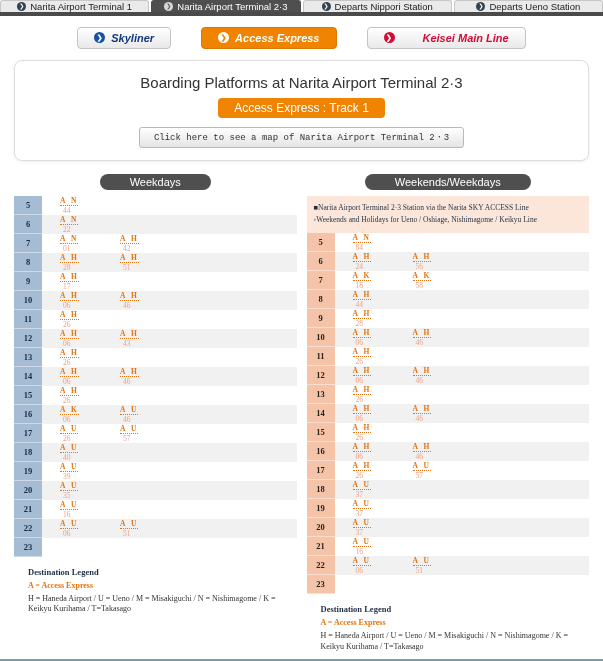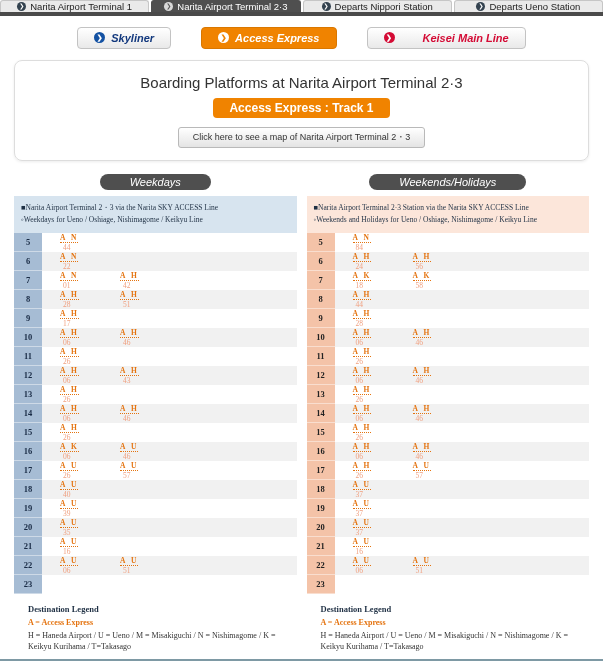--- a/index.html
+++ b/index.html
@@ -30,32 +30,32 @@
   .btn-skyliner .circle { background:#1452a3; }
   .btn-access { background:#f08300; border-color:#d97700; color:#fff; }
   .btn-access .circle { background:#fff; color:#f08300; }
   .btn-keisei { color:#d40b35;gap:28px; }
   .btn-keisei .circle { background:#d40b35; }
 
   
   .card { margin:2px 14px 0; border:1px solid #ddd; border-radius:8px;
     box-shadow:0 1px 3px rgba(0,0,0,.08); text-align:center; padding:13px 4px 12px; }
   .card-title { font-size:15px; color:#333; }
-  .badge { display:inline-block; background:#f08300; color:#fff; font-weight:bold;
+  .badge { display:inline-block; background:#f08300; color:#fff; font-weight:normal;
     font-size:12px; border-radius:4px; padding:3px 16px; margin-top:7px; }
   .map-btn { display:block; margin:9px auto 0; font-size:9px; color:#333;
     background:linear-gradient(#ffffff,#e4e4e4); border:1px solid #b9b9b9;
-    border-radius:3px; padding:3px 14px; cursor:pointer; font-family:Liberation Sans, sans-serif; }
+    border-radius:3px; padding:3px 14px; cursor:pointer; font-family:Liberation Mono, monospace; }
 
   
   .tables { display:flex; gap:10px; padding:0 14px; margin-top:11px; flex:1; }
   section.ttable { flex:1; display:flex; flex-direction:column; }
   .pill-wrap { text-align:center; margin-bottom:6px; }
   .pill { display:inline-block; background:#4f4f4f; color:#fff; font-size:11px;
-    border-radius:11px; padding:2px 30px;font-style:italic; }
+    border-radius:11px; padding:2px 30px; }
   .caption { background:#d7e4ef; font-family:"Liberation Serif",serif; font-size:7.5px;
     color:#1f3044; padding:6px 7px; line-height:1.7; }
   .pink .caption { background:#fce6da; }
   .t-row { display:flex; height:19px; }
   .hour { width:28px; background:#a6bcd4; font-family:"Liberation Serif",serif;
     font-weight:bold; font-size:8.5px; color:#182a44; display:flex; align-items:center;
     justify-content:center; border-bottom:1px solid rgba(255,255,255,.45); }
   .pink .hour { background:#f4c3a8; color:#222; }
   .cells { flex:1; display:flex; padding-left:18px; background:#fff; }
   .t-row.alt .cells { background:#f1f1f1; }
@@ -119,24 +119,20 @@
     <div><span class="badge">Access Express : Track 1</span></div>
     <button class="map-btn">Click here to see a map of Narita Airport Terminal 2・3</button>
   </div>
 
   <div class="tables">
 
     <section class="ttable blue">
       <div class="pill-wrap">
         <span class="pill">Weekdays</span>
       </div>
-      <div class="caption">
-        <div>■Narita Airport Terminal 2・3 via the Narita SKY ACCESS Line</div>
-        <div>◦Weekdays for Ueno / Oshiage, Nishimagome / Keikyu Line</div>
-      </div>
       <div class="rows">
           <div class="t-row">
             <div class="hour">5</div>
             <div class="cells">
               <a class="entry">
                 <span class="code">A N</span>
                 <span class="min">44</span>
               </a>
             </div>
           </div>
@@ -332,21 +328,21 @@
         </div>
       <div class="legend">
         <div class="lg-title">Destination Legend</div>
         <div class="lg-access">A = Access Express</div>
         <div class="lg-dest">H = Haneda Airport / U = Ueno / M = Misakiguchi / N = Nishimagome / K = Keikyu Kurihama / T=Takasago</div>
       </div>
     </section>
 
     <section class="ttable pink">
       <div class="pill-wrap">
-        <span class="pill">Weekends/Holidays</span>
+        <span class="pill">Weekends/Weekdays</span>
       </div>
       <div class="caption">
         <div>■Narita Airport Terminal 2·3 Station via the Narita SKY ACCESS Line</div>
         <div>◦Weekends and Holidays for Ueno / Oshiage, Nishimagome / Keikyu Line</div>
       </div>
       <div class="rows">
           <div class="t-row">
             <div class="hour">5</div>
             <div class="cells">
               <a class="entry">

